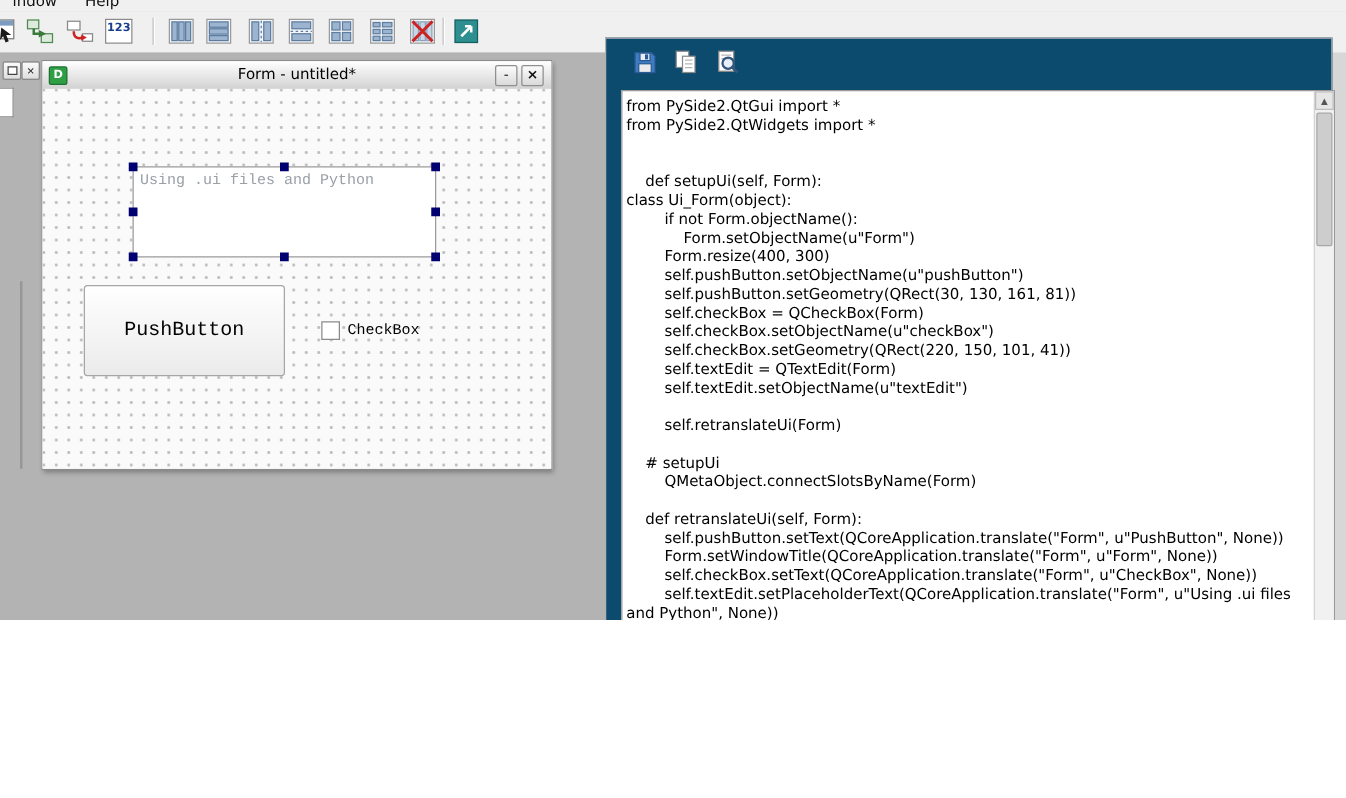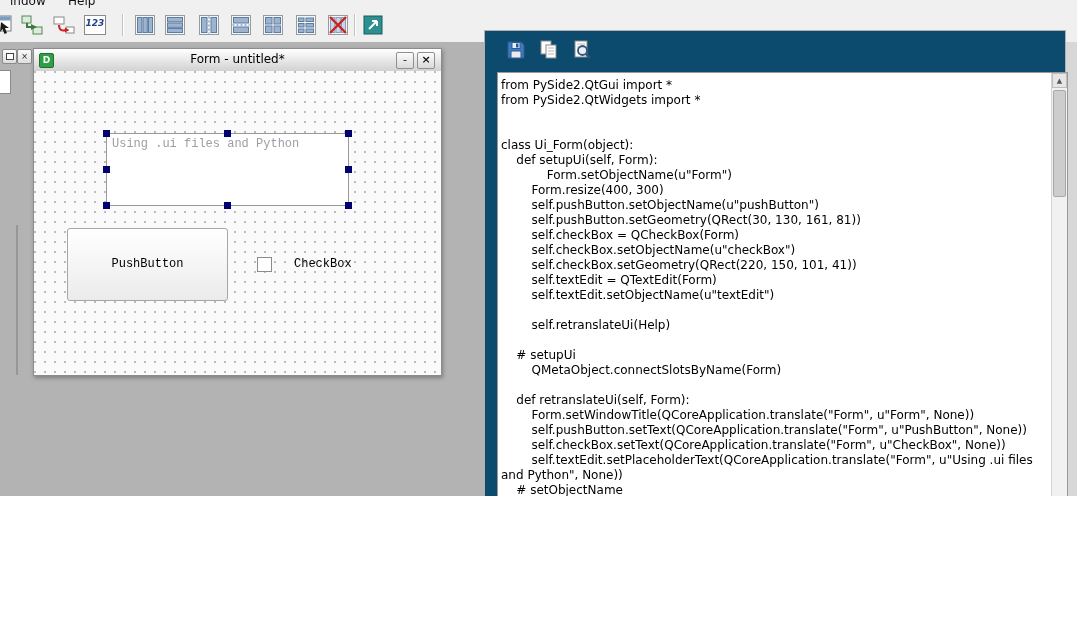--- a/index.html
+++ b/index.html
@@ -5,21 +5,21 @@
   html,body{margin:0;padding:0;}
   .screen{position:relative;width:1077px;height:496px;background:#d7d7d7;overflow:hidden;
           font-family:"DejaVu Sans","Liberation Sans",sans-serif;font-size:12px;color:#000;}
 
   
   .menubar{position:absolute;left:0;top:0;width:100%;height:9px;background:#f0f0f0;overflow:hidden;}
   .menubar span{position:absolute;top:-6px;font-size:12px;color:#111;}
   .menu-window{left:10px;} .menu-help{left:68px;}
 
   .toolbar{position:absolute;left:0;top:9px;width:100%;height:33px;background:#f0f0f0;overflow:hidden;}
-  .tbtn{position:absolute;top:4px;width:24px;height:24px;display:flex;align-items:center;justify-content:center;font-style:italic;}
+  .tbtn{position:absolute;top:4px;width:24px;height:24px;display:flex;align-items:center;justify-content:center;}
   .tsep{position:absolute;top:5px;width:0;height:22px;border-left:1px solid #c2c2c2;border-right:1px solid #ffffff;}
   .tab-order-box{position:relative;width:20px;height:18px;background:#fff;border:1px solid #8a8a8a;}
   .tab-order-box span{position:absolute;left:0;right:0;top:2px;text-align:center;font-size:9px;font-weight:bold;color:#1a3f8f;}
 
   
   .mdi{position:absolute;left:0;top:42px;width:484px;height:596px;background:#b3b3b3;}
   .dockbtn{position:absolute;width:13px;height:13px;background:linear-gradient(#fbfbfb,#dedede);
            border:1px solid #8a8a8a;border-radius:2px;display:flex;align-items:center;justify-content:center;
            font-size:8px;line-height:11px;color:#222;}
   .dockbtn .float-glyph{display:block;width:6px;height:5px;border:1px solid #444;background:#fff;}
@@ -40,22 +40,22 @@
   .form-canvas{position:absolute;left:0;right:0;top:22px;bottom:0;background:#fafafa;
                background-image:radial-gradient(circle,#bdbdbd 1px,transparent 1.3px);
                background-size:10px 10px;background-position:6px 6px;font-family:Liberation Mono, monospace;}
   .textedit{position:absolute;left:72px;top:62px;width:241px;height:71px;background:#fff;border:1px solid #9a9a9a;}
   .placeholder{position:absolute;left:5px;top:3px;color:#9aa0a6;font-size:12px;}
   .handle{position:absolute;width:7px;height:7px;background:#000070;}
   .h-nw{left:-4px;top:-4px;} .h-n{left:calc(50% - 4px);top:-4px;} .h-ne{right:-4px;top:-4px;}
   .h-w{left:-4px;top:calc(50% - 4px);} .h-e{right:-4px;top:calc(50% - 4px);}
   .h-sw{left:-4px;bottom:-4px;} .h-s{left:calc(50% - 4px);bottom:-4px;} .h-se{right:-4px;bottom:-4px;}
   .pushbutton{position:absolute;left:33px;top:157px;width:159px;height:71px;background:linear-gradient(#ffffff,#ebebeb);
-              border:1px solid #a6a6a6;border-radius:3px;text-align:center;line-height:71px;font-size:12px;}
-  .checkbox{position:absolute;left:223px;top:185px;height:16px;display:flex;align-items:center;gap:22px;font-size:12px;}
+              border:1px solid #a6a6a6;border-radius:3px;text-align:center;line-height:71px;font-size:16px;}
+  .checkbox{position:absolute;left:223px;top:185px;height:16px;display:flex;align-items:center;gap:6px;font-size:12px;}
   .cb-box{display:block;width:13px;height:13px;background:#fff;border:1px solid #8a8a8a;}
 
   
   .dialog{position:absolute;left:484px;top:30px;width:582px;height:585px;background:#0c4a6e;border:1px solid #b0b0b0;box-sizing:border-box;}
   .dlg-toolbar{position:absolute;left:19px;top:7px;display:flex;gap:9px;}
   .dlg-toolbar .tbtn{position:static;}
   .code-area{position:absolute;left:12px;top:41px;width:569px;height:504px;background:#fff;border:1px solid #999;box-sizing:content-box;}
   .code-lines{position:absolute;left:3px;top:5px;right:18px;bottom:2px;overflow:hidden;line-height:15px;font-size:12px;}
   .code-line{white-space:pre;height:15px;}
   .vscroll{position:absolute;top:0;right:0;bottom:0;width:15px;background:#f1f1f1;border-left:1px solid #d4d4d4;}
@@ -262,40 +262,41 @@
           </svg>
       </div>
     </div>
 
     <div class="code-area">
       <div class="code-lines">
           <div class="code-line">from PySide2.QtGui import *</div>
           <div class="code-line">from PySide2.QtWidgets import *</div>
           <div class="code-line"></div>
           <div class="code-line"></div>
+          <div class="code-line">    def setupUi(self, Form):</div>
           <div class="code-line">class Ui_Form(object):</div>
-          <div class="code-line">    def setupUi(self, Form):</div>
+          <div class="code-line">        if not Form.objectName():</div>
           <div class="code-line">            Form.setObjectName(u"Form")</div>
           <div class="code-line">        Form.resize(400, 300)</div>
           <div class="code-line">        self.pushButton.setObjectName(u"pushButton")</div>
           <div class="code-line">        self.pushButton.setGeometry(QRect(30, 130, 161, 81))</div>
           <div class="code-line">        self.checkBox = QCheckBox(Form)</div>
           <div class="code-line">        self.checkBox.setObjectName(u"checkBox")</div>
           <div class="code-line">        self.checkBox.setGeometry(QRect(220, 150, 101, 41))</div>
           <div class="code-line">        self.textEdit = QTextEdit(Form)</div>
           <div class="code-line">        self.textEdit.setObjectName(u"textEdit")</div>
           <div class="code-line"></div>
-          <div class="code-line">        self.retranslateUi(Help)</div>
+          <div class="code-line">        self.retranslateUi(Form)</div>
           <div class="code-line"></div>
           <div class="code-line">    # setupUi</div>
           <div class="code-line">        QMetaObject.connectSlotsByName(Form)</div>
           <div class="code-line"></div>
           <div class="code-line">    def retranslateUi(self, Form):</div>
+          <div class="code-line">        self.pushButton.setText(QCoreApplication.translate("Form", u"PushButton", None))</div>
           <div class="code-line">        Form.setWindowTitle(QCoreApplication.translate("Form", u"Form", None))</div>
-          <div class="code-line">        self.pushButton.setText(QCoreApplication.translate("Form", u"PushButton", None))</div>
           <div class="code-line">        self.checkBox.setText(QCoreApplication.translate("Form", u"CheckBox", None))</div>
           <div class="code-line">        self.textEdit.setPlaceholderText(QCoreApplication.translate("Form", u"Using .ui files</div>
           <div class="code-line">and Python", None))</div>
           <div class="code-line">    # setObjectName</div>
         </div>
       <div class="vscroll">
         <div class="sb-btn sb-up">
             <span>▲</span>
           </div>
         <div class="sb-thumb"></div>

